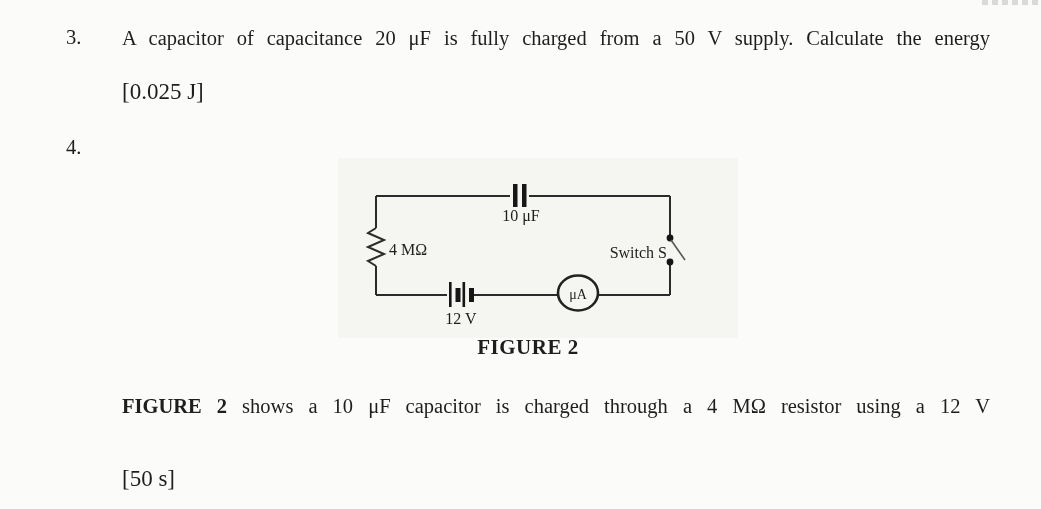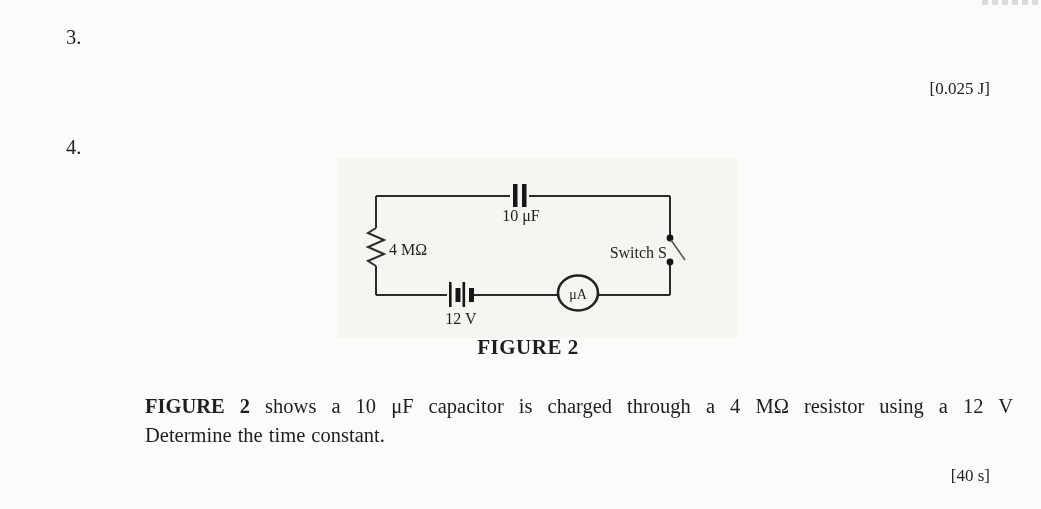--- a/index.html
+++ b/index.html
@@ -6,37 +6,38 @@
   body{
     width:1041px;height:509px;position:relative;overflow:hidden;
     background:#fbfbfa;
     font-family:"Liberation Serif", serif;
     color:#1e1e1e;
   }
   .abs{position:absolute;}
   .qnum{font-size:20.5px;}
   .qtext{width:868px;font-size:20.5px;line-height:25px;}
   .jline{text-align:justify;text-align-last:justify;}
-  .answer{width:868px;text-align:right;font-size:17px;}
+  .answer{width:868px;text-align:left;font-size:23px;}
   .para{width:868px;font-size:20.5px;line-height:29px;word-spacing:1px;}
   .bold{font-weight:bold;}
   .fig-wrap{left:338px;top:158px;width:400px;height:180px;background:#f5f5f2;}
   .fig-caption{left:338px;top:335px;width:380px;text-align:center;
     font-size:21px;font-weight:bold;letter-spacing:.5px;}
   .edge-artifact{left:982px;top:0;width:56px;height:5px;opacity:.25;
     background:repeating-linear-gradient(90deg,#777 0 6px,transparent 6px 10px);}
   svg text{font-family:"Liberation Serif", serif;fill:#1e1e1e;}
 </style>
 </head>
 <body>
 
 <div class="abs edge-artifact"></div>
 
 <div class="abs qnum" style="left:66px;top:26px;">3.</div>
 <div class="abs qtext" style="left:122px;top:26px;">
+  <div class="jline">A capacitor of capacitance 20 μF is fully charged from a 50 V supply. Calculate the energy</div>
 </div>
 <div class="abs answer" style="left:122px;top:79px;">[0.025 J]</div>
 
 <div class="abs qnum" style="left:66px;top:136px;">4.</div>
 
 <div class="abs fig-wrap">
   <svg width="400" height="180" viewBox="0 0 400 180">
     <g stroke="#2b2b2b" stroke-width="2" fill="none">
 
       <path d="M38,38 H172"></path>
@@ -78,17 +79,16 @@
 
     <text x="183" y="63" font-size="16" text-anchor="middle">10 μF</text>
     <text x="51" y="97" font-size="16" text-anchor="start">4 MΩ</text>
     <text x="123" y="166" font-size="16" text-anchor="middle">12 V</text>
     <text x="329" y="100" font-size="16" text-anchor="end">Switch S</text>
   </svg>
 </div>
 
 <div class="abs fig-caption">FIGURE 2</div>
 
-<div class="abs para" style="left:122px;top:392px;margin-left:23px;">
+<div class="abs para" style="left:122px;top:392px;">
   <div class="jline"><span class="bold">FIGURE 2</span><span> shows a 10 μF capacitor is charged through a 4 MΩ resistor using a 12 V</span></div>
-  <div>Determine the time constant.</div>
 </div>
-<div class="abs answer" style="left:122px;top:466px;">[40 s]</div>
+<div class="abs answer" style="left:122px;top:466px;">[50 s]</div>
 
 </body></html>

